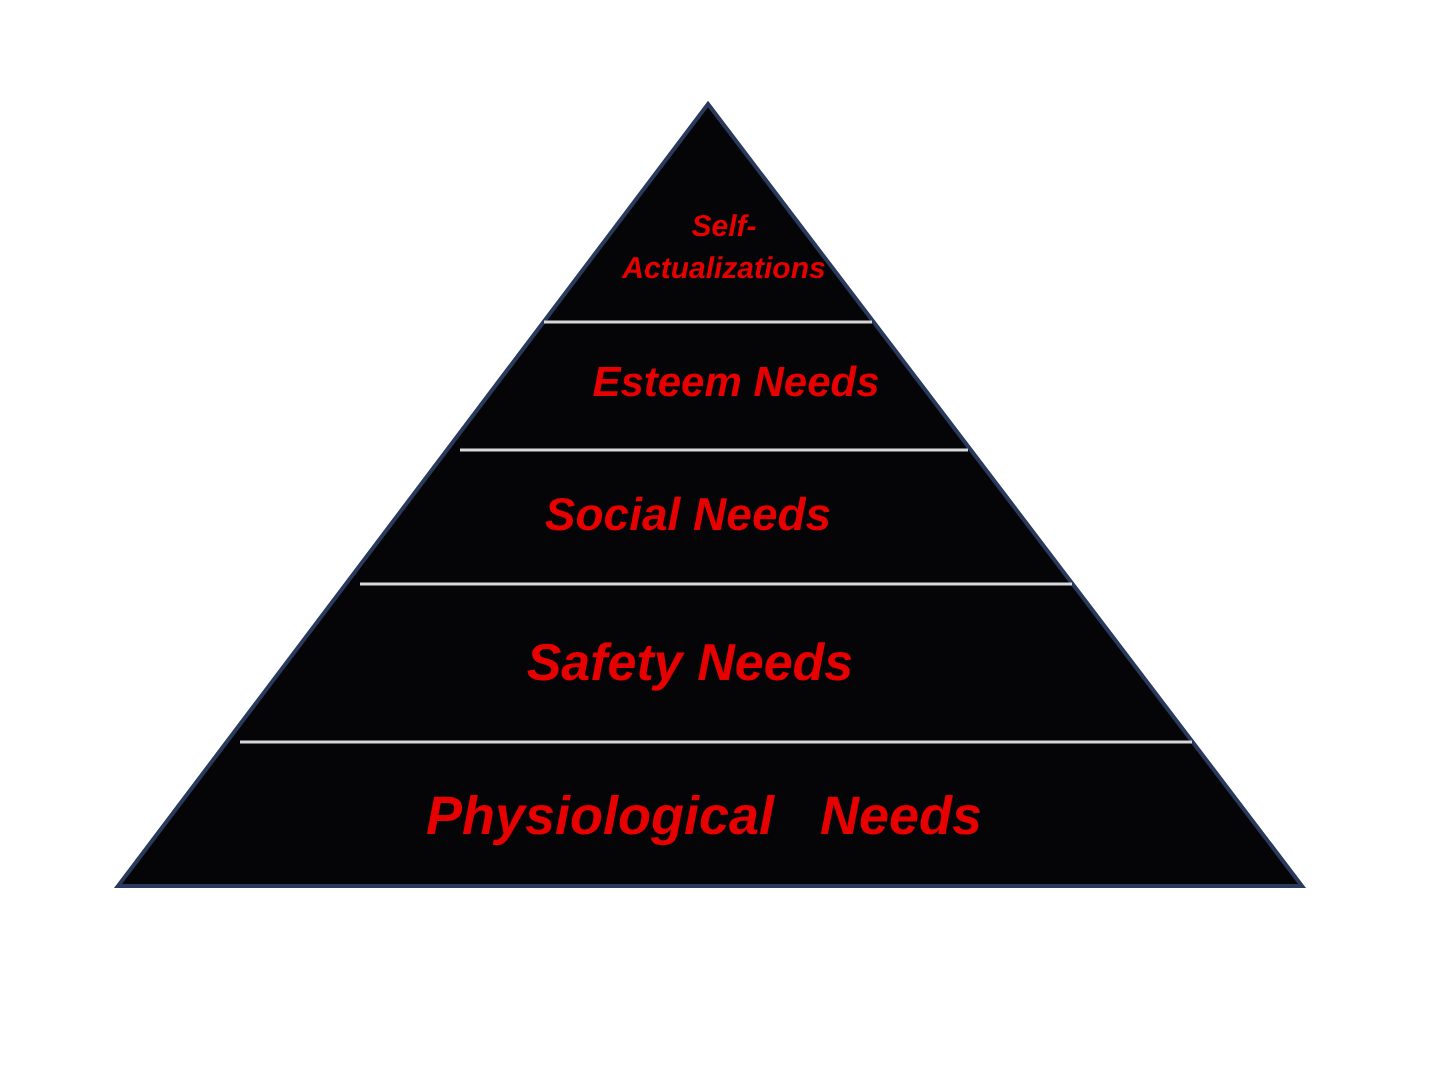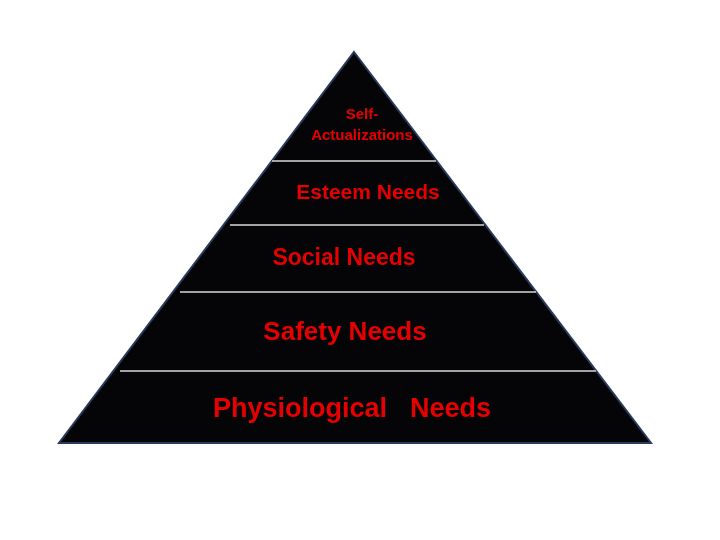--- a/index.html
+++ b/index.html
@@ -7,20 +7,21 @@
       padding: 0;
       width: 720px;
       height: 540px;
       background: #ffffff;
       overflow: hidden;
     }
     .canvas {
       position: relative;
       width: 720px;
       height: 540px;
+      font-style: italic;
     }
     svg.pyramid {
       position: absolute;
       left: 0;
       top: 0;
     }
     .label {
       position: absolute;
       left: 0;
       width: 720px;

